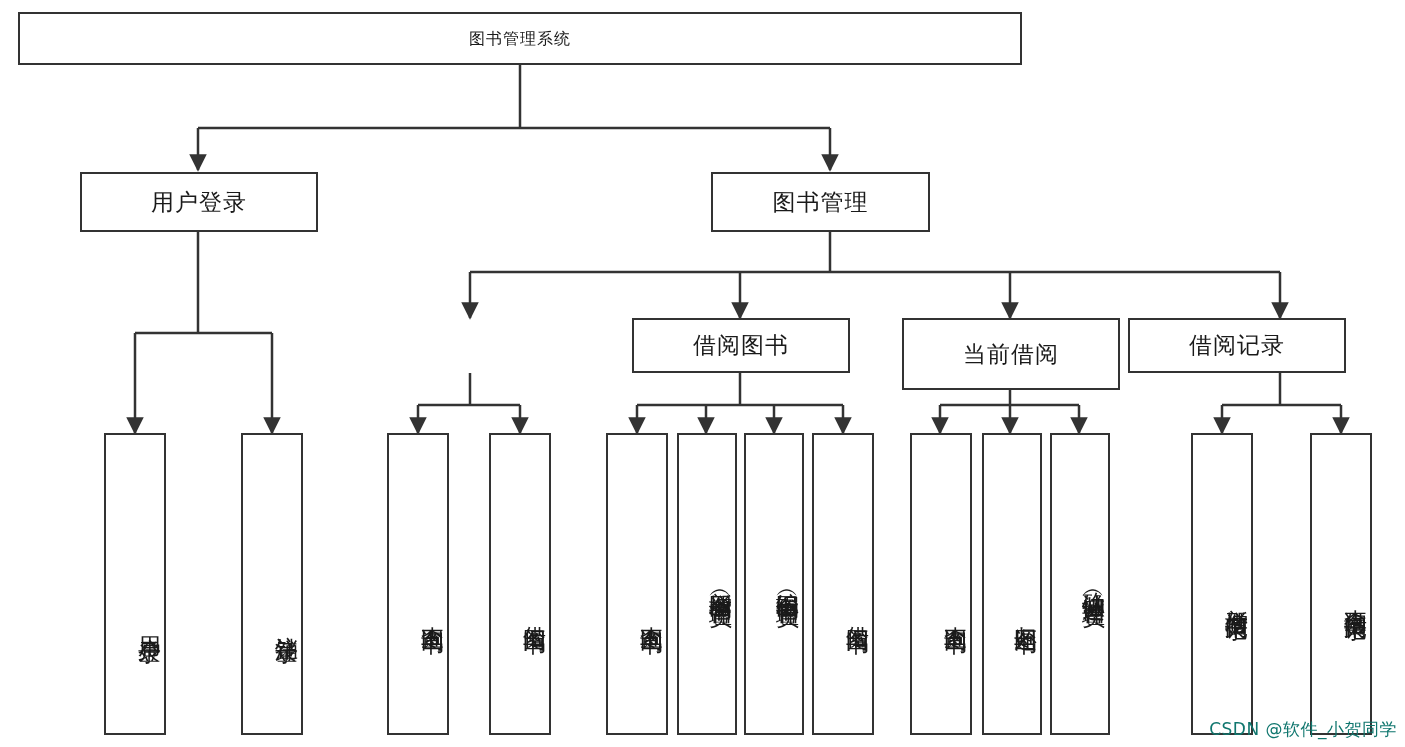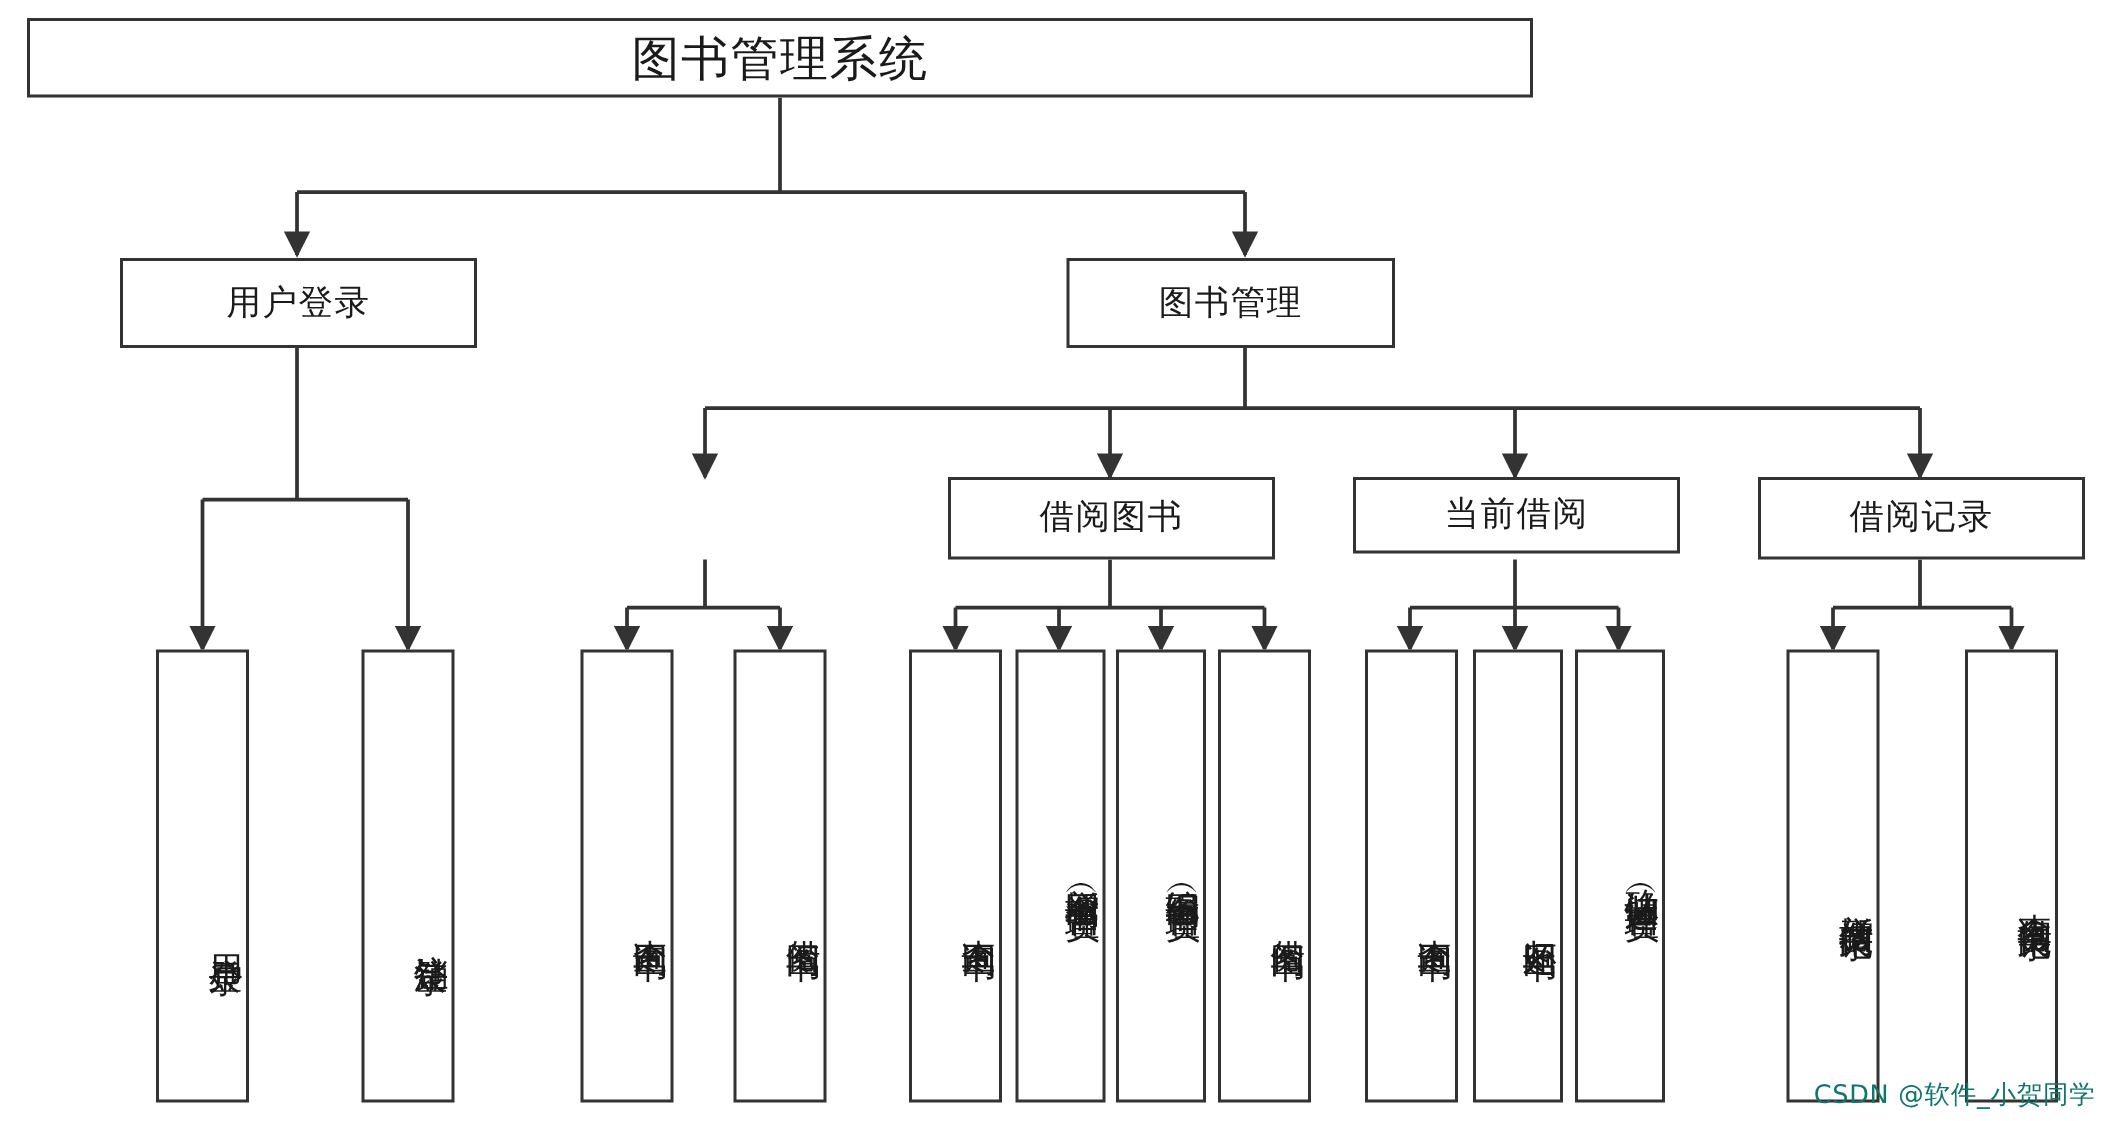--- a/index.html
+++ b/index.html
@@ -50,21 +50,21 @@
     letter-spacing: 2px;
     padding: 6px 0;
     align-items: flex-start;
   }
   .node.vert > span {
     writing-mode: vertical-rl;
     text-orientation: upright;
     display: block;
   }
   #title-node {
-    font-size: 32px;
+    font-size: 16px;
     justify-content: center;
   }
   
   #watermark {
     position: absolute;
     right: 8px;
     bottom: 6px;
     font-size: 17px;
     color: #0f766e;
     letter-spacing: 0.5px;
@@ -134,24 +134,24 @@
   <div class="node horiz" style="left:80px; top:172px; width:238px; height:60px;">
     <span>用户登录</span>
   </div>
   <div class="node horiz" style="left:711px; top:172px; width:219px; height:60px;">
     <span>图书管理</span>
   </div>
 
   <div class="node horiz" style="left:632px; top:318px; width:218px; height:55px;">
     <span>借阅图书</span>
   </div>
-  <div class="node horiz" style="left:902px; top:318px; width:218px; height:51px;">
+  <div class="node horiz" style="left:902px; top:318px; width:218px; height:72px;">
     <span>当前借阅</span>
   </div>
-  <div class="node horiz" style="left:1172px; top:318px; width:218px; height:55px;">
+  <div class="node horiz" style="left:1128px; top:318px; width:218px; height:55px;">
     <span>借阅记录</span>
   </div>
 
   <div class="node vert" style="left:104px; top:433px; width:62px; height:302px; padding-top:82px;">
     <span>用户登录</span>
   </div>
   <div class="node vert" style="left:241px; top:433px; width:62px; height:302px; padding-top:82px;">
     <span>注销登录</span>
   </div>
 

